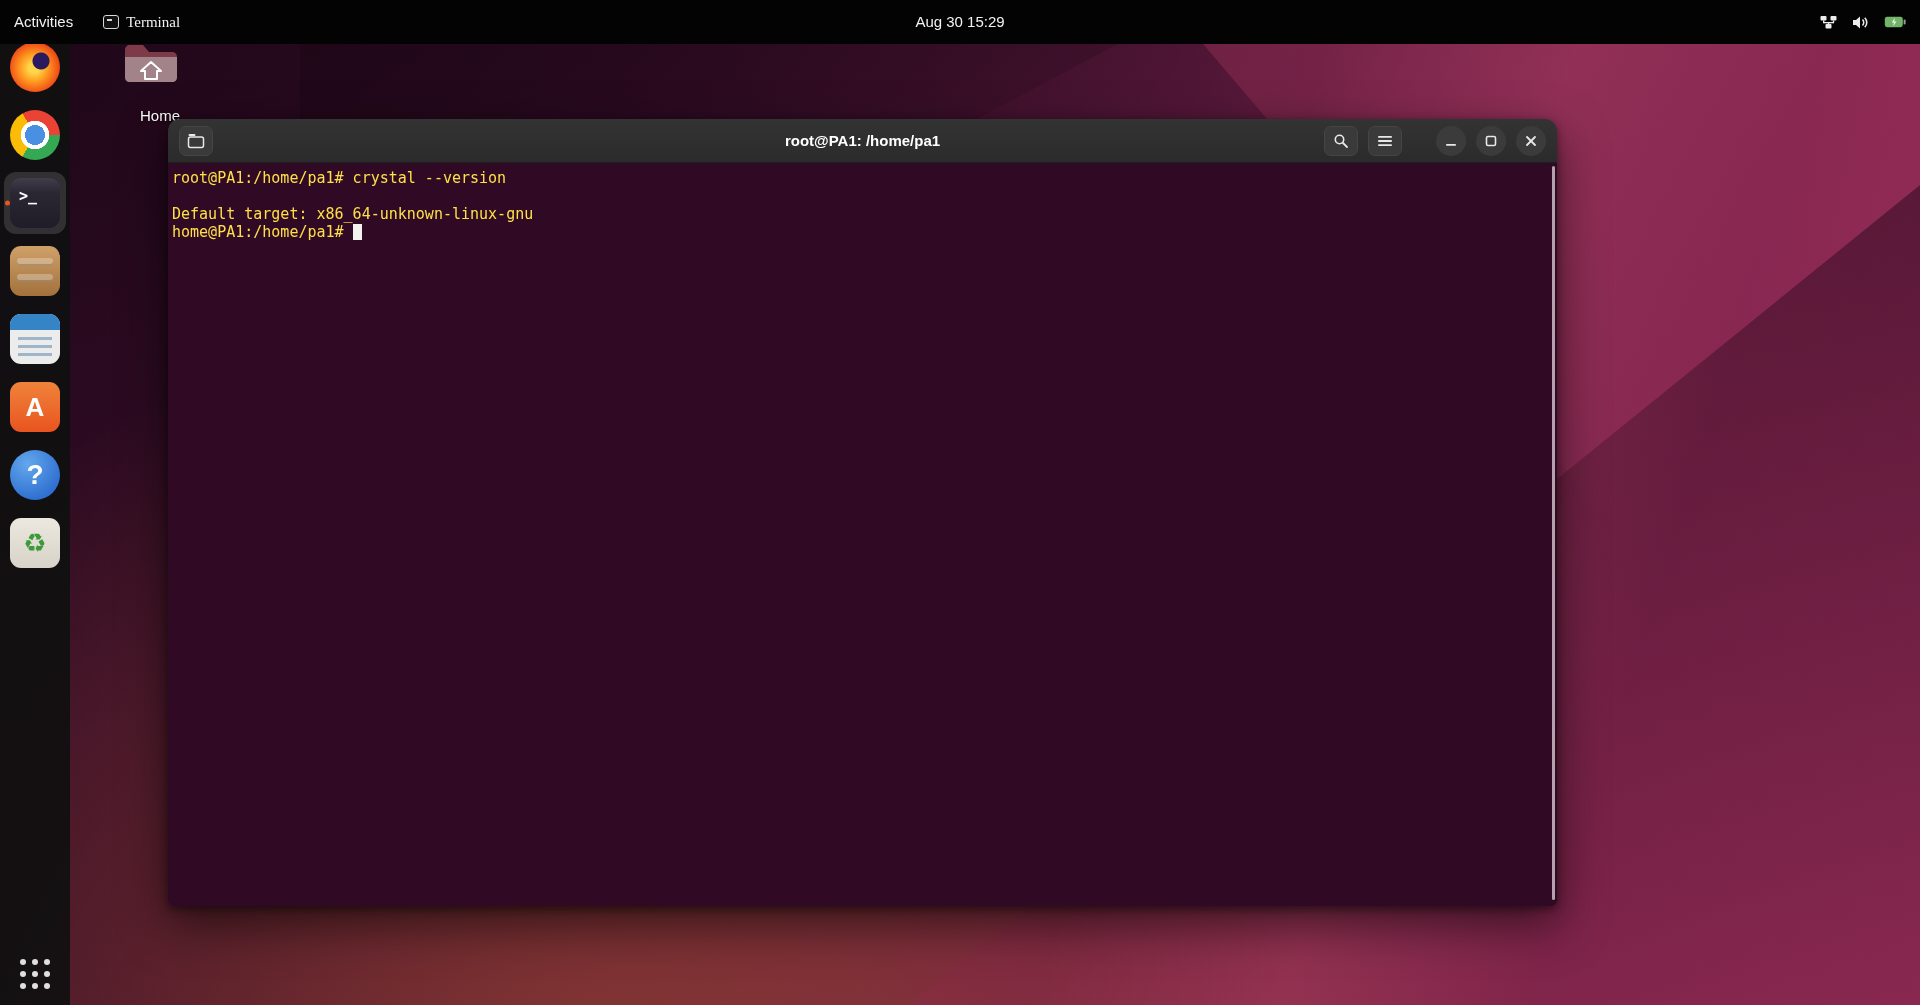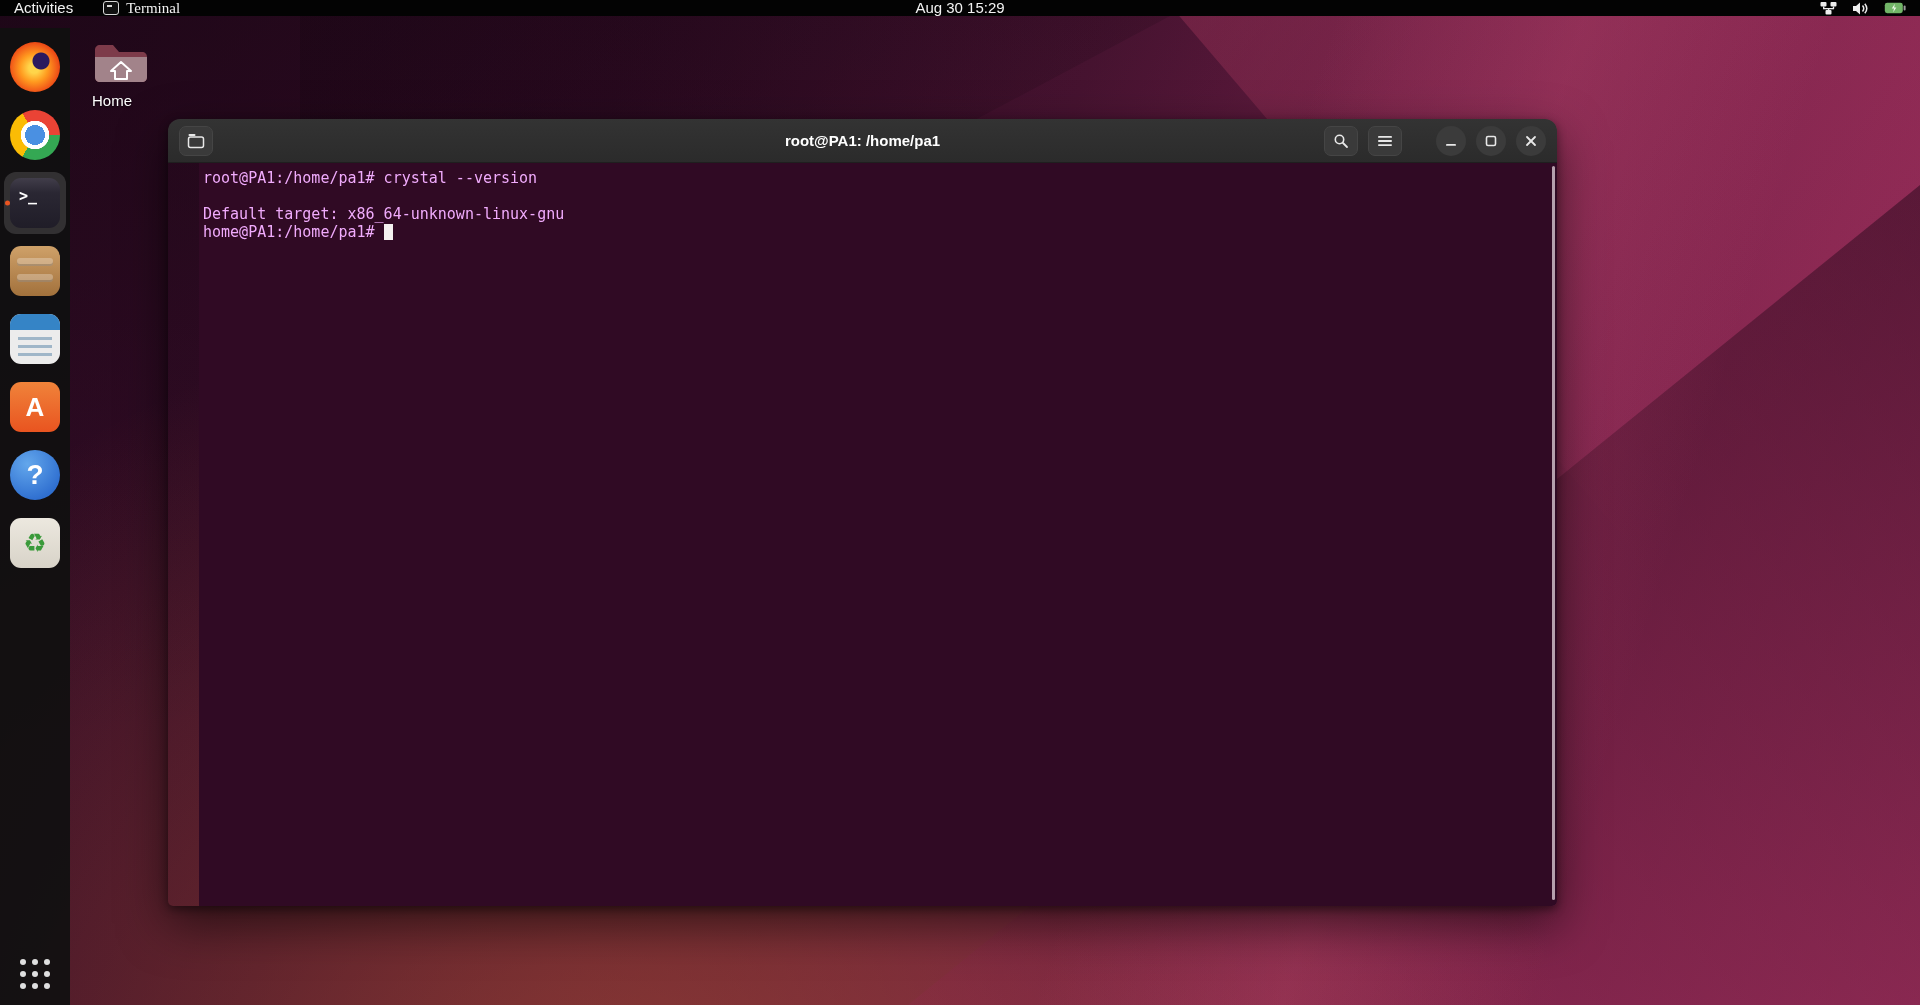--- a/index.html
+++ b/index.html
@@ -19,21 +19,21 @@
   .wp-b { right:0; bottom:0; width:1150px; height:820px;
     background:linear-gradient(205deg, rgba(36,7,26,0.5), rgba(160,45,85,0.22));
     clip-path:polygon(100% 100%, 12% 100%, 100% 0); }
   .wp-c { left:1180px; top:-120px; width:480px; height:1350px; transform:rotate(17deg);
     background:linear-gradient(90deg, transparent, rgba(235,95,135,0.18), transparent); }
   .wp-d { left:300px; top:0; width:900px; height:600px;
     background:linear-gradient(160deg, rgba(20,4,16,0.35), transparent 70%);
     clip-path:polygon(0 0, 100% 0, 0 80%); }
 
   
-  .top-bar { position:absolute; top:0; left:0; right:0; height:16px; background:#030303;
+  .top-bar { position:absolute; top:0; left:0; right:0; height:44px; background:#030303;
     display:flex; align-items:center; color:#f2f2f2; font-size:15px; z-index:20; }
   .activities { padding:0 14px; height:28px; line-height:28px; cursor:default; }
   .app-menu { display:flex; align-items:center; gap:7px; margin-left:16px; height:28px;font-family:Liberation Serif, serif; }
   .app-ind-icon { width:16px; height:14px; border:1.4px solid #d8d8d8; border-radius:3px;
     position:relative; background:#111; }
   .app-ind-icon::after { content:""; position:absolute; left:3px; top:3px; width:5px; height:2px;
     background:#d8d8d8; }
   .tb-clock { position:absolute; left:50%; transform:translateX(-50%); height:28px;
     line-height:28px; padding:0 10px; }
   .tb-tray { margin-left:auto; display:flex; align-items:center; gap:15px; padding-right:14px; height:28px; }
@@ -75,42 +75,42 @@
     display:flex; align-items:center; justify-content:center; color:#fff; font-weight:bold; font-size:28px; }
   .ic-trash { border-radius:11px; background:linear-gradient(#ece8df, #d8d3c8);
     display:flex; align-items:center; justify-content:center; color:#3a9a3a; font-size:26px; }
 
   .dock-spacer { flex:1; }
   .show-apps { margin-bottom:16px; display:grid; grid-template-columns:repeat(3, 6px);
     grid-template-rows:repeat(3, 6px); gap:6px; }
   .show-apps i { width:6px; height:6px; border-radius:50%; background:#dfdfdf; }
 
   
-  .home-icon { position:absolute; left:92px; top:40px; width:78px; z-index:5;
-    display:flex; flex-direction:column; align-items:flex-start; gap:5px; }
+  .home-icon { position:absolute; left:102px; top:40px; width:78px; z-index:5;
+    display:flex; flex-direction:column; align-items:flex-end; gap:20px; }
   .home-label { color:#fff; font-size:15px; text-shadow:0 1px 2px rgba(0,0,0,0.8); }
 
   
   .window { position:absolute; left:168px; top:119px; width:1389px; height:787px; z-index:10;
     border-radius:12px 12px 5px 5px; overflow:hidden; display:flex; flex-direction:column;
     box-shadow:0 18px 48px rgba(0,0,0,0.55), 0 3px 10px rgba(0,0,0,0.45);justify-content:center; }
   .titlebar { height:44px; flex:0 0 44px; background:linear-gradient(#333333, #2b2b2b);
     border-bottom:1px solid #1f1f1f; display:flex; align-items:center; padding:0 11px; position:relative; }
   .win-title { position:absolute; left:50%; transform:translateX(-50%); color:#ffffff;
     font-weight:bold; font-size:15px; white-space:nowrap; }
   .hb { width:34px; height:30px; border-radius:7px; background:#3a3a3a; border:1px solid #454545;
     display:flex; align-items:center; justify-content:center; cursor:default; }
   .win-controls { margin-left:auto; display:flex; align-items:center; gap:10px; }
   .cb { width:30px; height:30px; border-radius:50%; background:#3b3b3b;
     display:flex; align-items:center; justify-content:center; cursor:default; }
   .ctl-gap { width:14px; }
 
   .term-body { flex:1; background:#300a24; position:relative; padding:6px 4px;
     font-family:"DejaVu Sans Mono", "Liberation Mono", monospace; font-size:15px;
-    line-height:18px; color:#f0abfc; cursor:text;margin-left:31px; }
+    line-height:18px; color:#fde047; cursor:text; }
   .t-line { white-space:pre; height:18px; }
   .cursor { display:inline-block; width:9px; height:16px; background:#f4f1f0;
     vertical-align:-3px; }
   .term-scroll { position:absolute; top:3px; right:2px; bottom:6px; width:3px;
     border-radius:2px; background:rgba(215,198,208,0.8); }
 </style>
 </head>
 <body>
 
 <div class="desktop">

